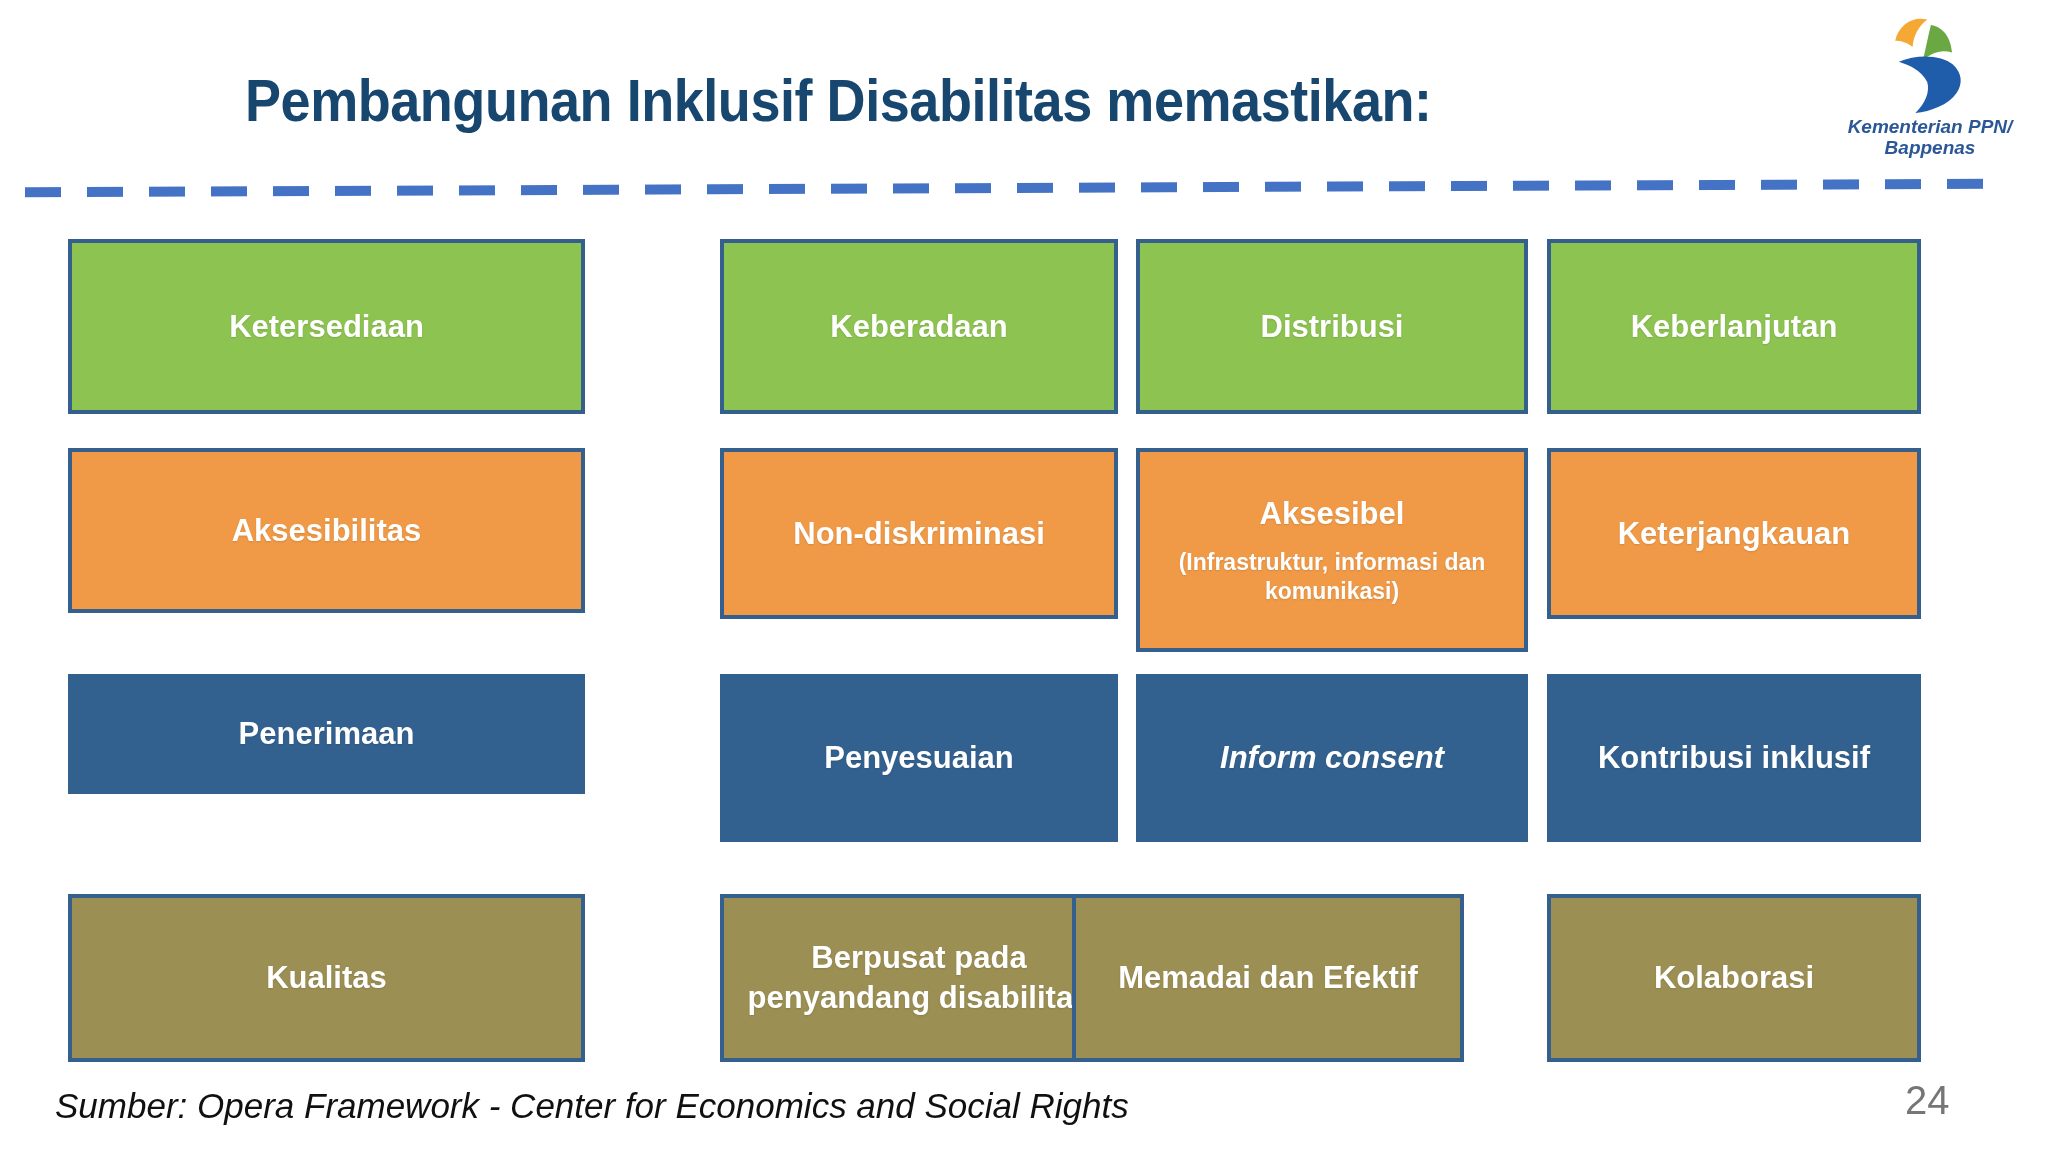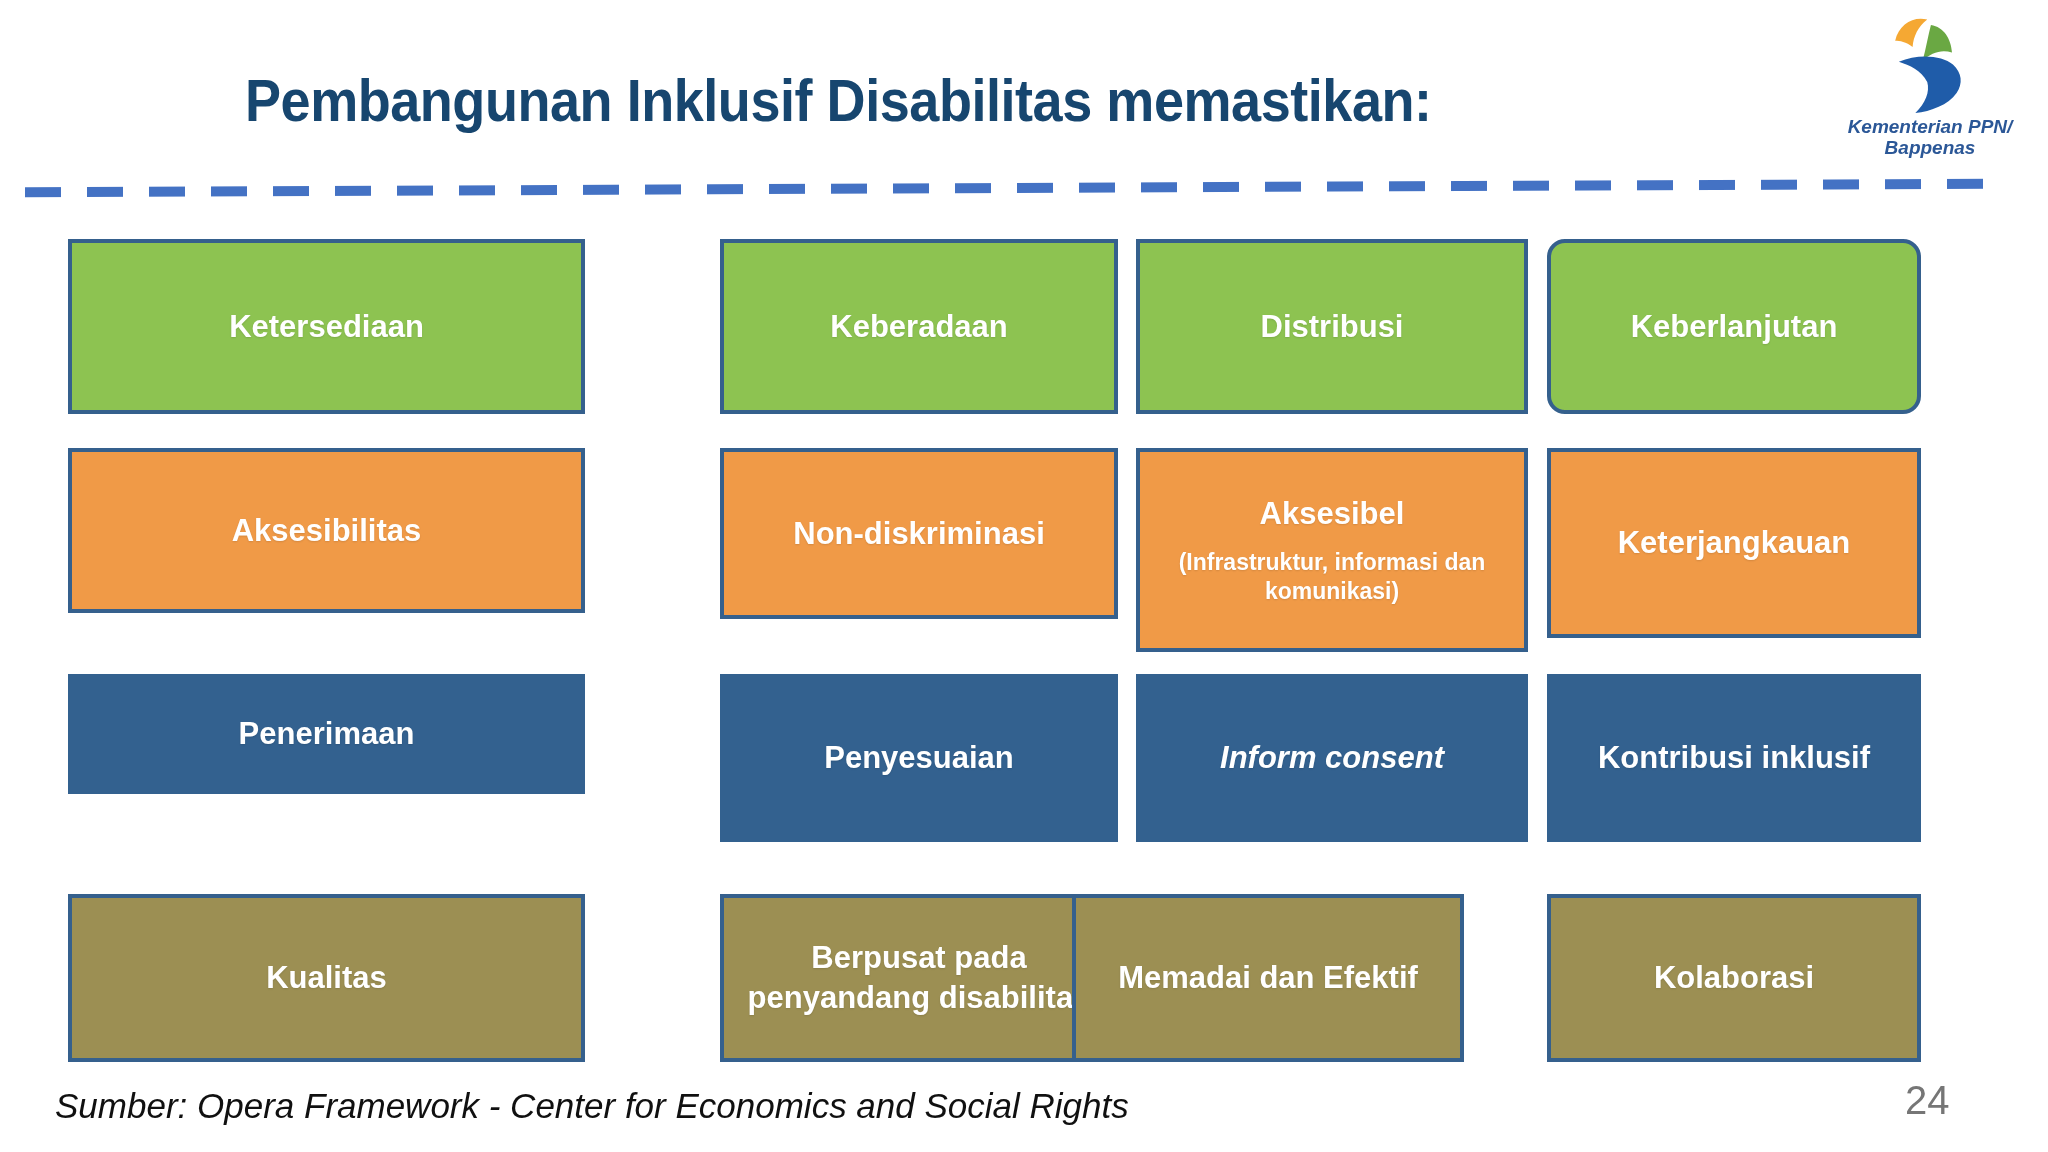--- a/index.html
+++ b/index.html
@@ -87,34 +87,34 @@
   <div id="grid">
       <div class="box green bordered" style="left: 68px; top: 239px; width: 517px; height: 175px;">
         <div class="box-label">Ketersediaan</div>
       </div>
       <div class="box green bordered" style="left: 720px; top: 239px; width: 398px; height: 175px;">
         <div class="box-label">Keberadaan</div>
       </div>
       <div class="box green bordered" style="left: 1136px; top: 239px; width: 392px; height: 175px;">
         <div class="box-label">Distribusi</div>
       </div>
-      <div class="box green bordered" style="left: 1547px; top: 239px; width: 374px; height: 175px; border-radius: 18px;">
+      <div class="box green bordered" style="left: 1547px; top: 239px; width: 374px; height: 175px;">
         <div class="box-label">Keberlanjutan</div>
       </div>
       <div class="box orange bordered" style="left: 68px; top: 448px; width: 517px; height: 165px;">
         <div class="box-label">Aksesibilitas</div>
       </div>
       <div class="box orange bordered" style="left: 720px; top: 448px; width: 398px; height: 171px;">
         <div class="box-label">Non-diskriminasi</div>
       </div>
       <div class="box orange bordered" style="left: 1136px; top: 448px; width: 392px; height: 204px; gap: 12px;">
         <div class="box-label">Aksesibel</div>
         <div class="box-sublabel">(Infrastruktur, informasi dan komunikasi)</div>
       </div>
-      <div class="box orange bordered" style="left: 1547px; top: 448px; width: 374px; height: 190px;">
+      <div class="box orange bordered" style="left: 1547px; top: 448px; width: 374px; height: 171px;">
         <div class="box-label">Keterjangkauan</div>
       </div>
       <div class="box blue" style="left: 68px; top: 674px; width: 517px; height: 120px;">
         <div class="box-label">Penerimaan</div>
       </div>
       <div class="box blue" style="left: 720px; top: 674px; width: 398px; height: 168px;">
         <div class="box-label">Penyesuaian</div>
       </div>
       <div class="box blue" style="left: 1136px; top: 674px; width: 392px; height: 168px;">
         <div class="box-label italic">Inform consent</div>

